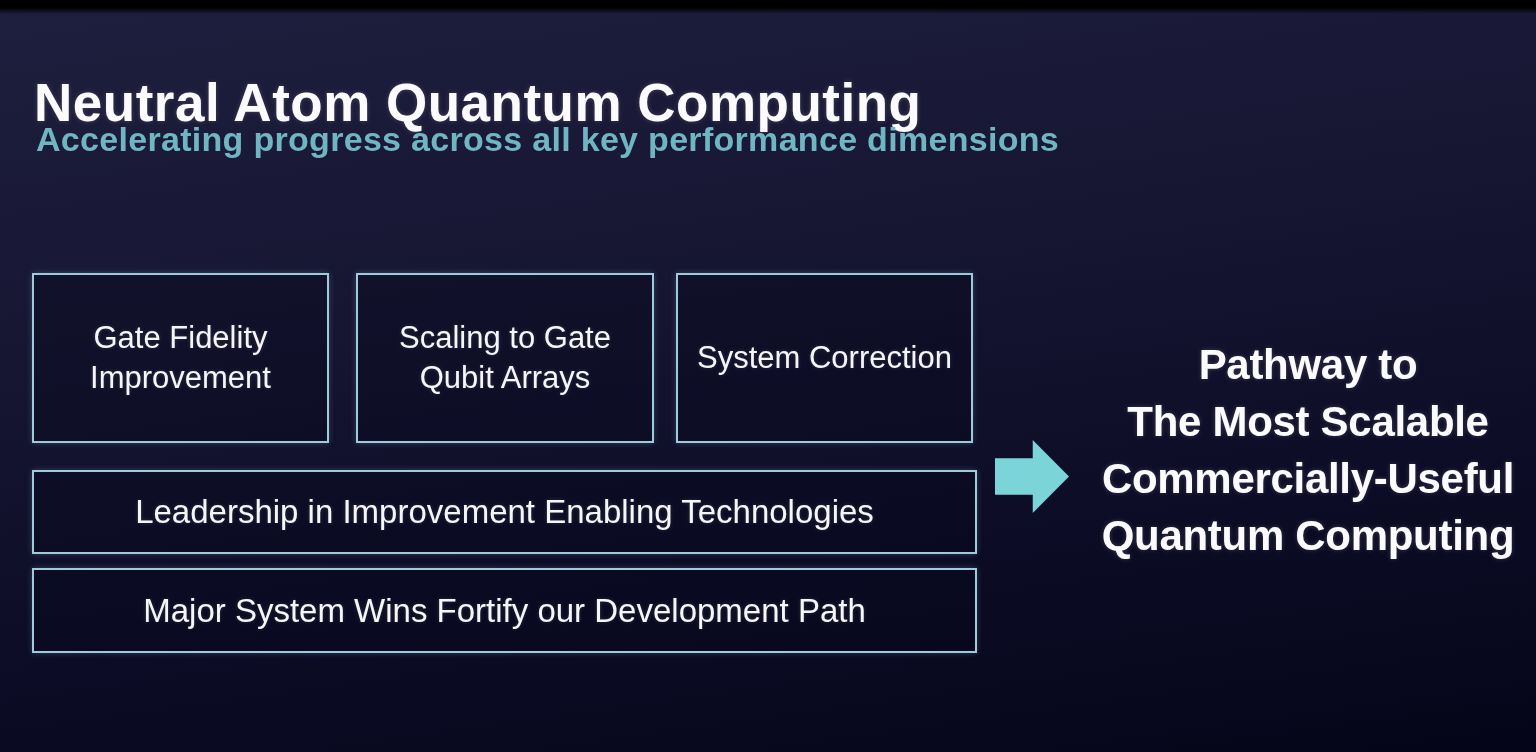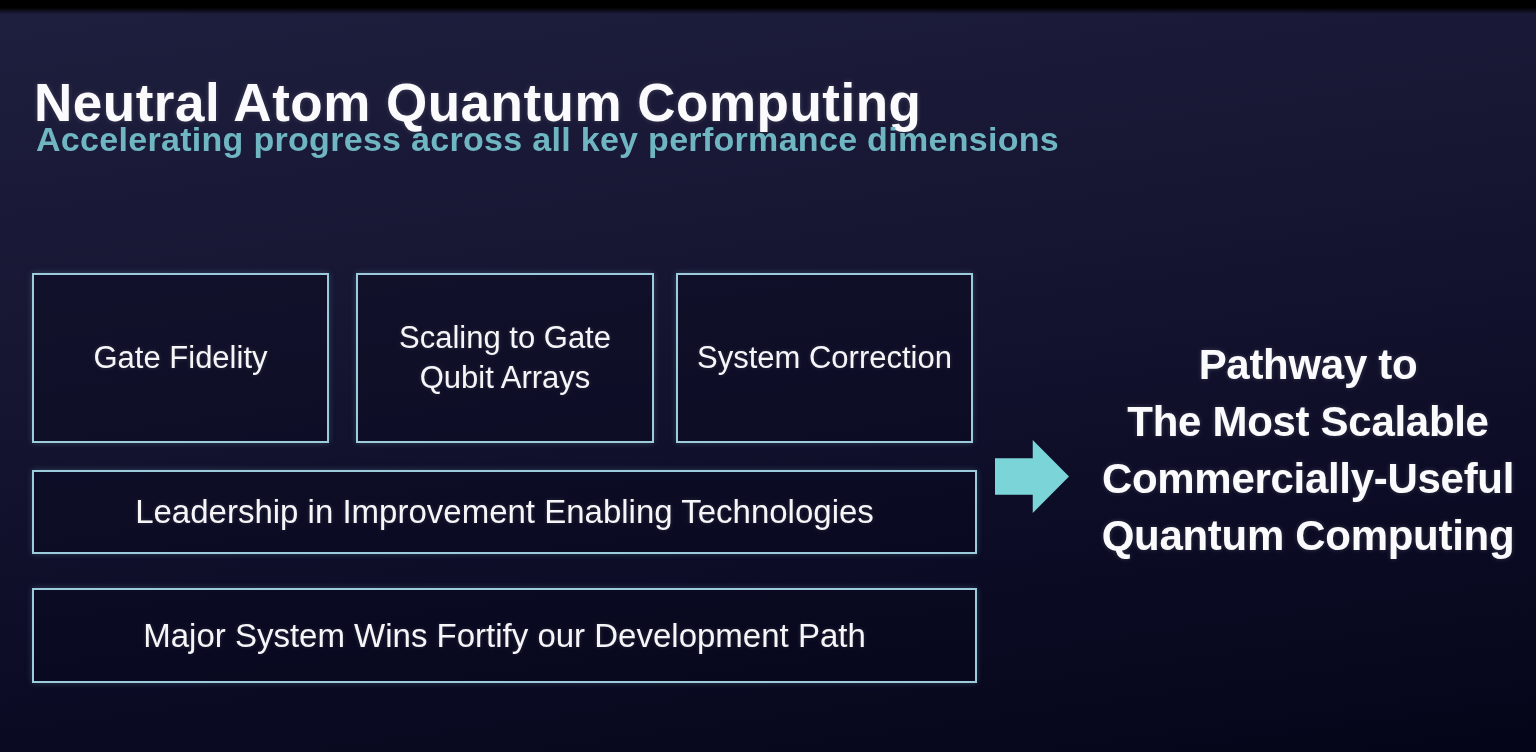--- a/index.html
+++ b/index.html
@@ -65,21 +65,21 @@
   .pillar-1 { left: 32px;  width: 297px; }
   .pillar-2 { left: 356px; width: 298px; }
   .pillar-3 { left: 676px; width: 297px; }
   .bar {
     left: 32px;
     width: 945px;
     font-size: 33px;
     line-height: 40px;
   }
   .bar-1 { top: 470px; height: 84px; }
-  .bar-2 { top: 588px; height: 95px; }
+  .bar-2 { top: 568px; height: 85px; }
   .arrow-right {
     position: absolute;
     left: 995px;
     top: 440px;
     width: 74px;
     height: 73px;
     background: #7bd5d8;
     clip-path: polygon(0% 25%, 51% 25%, 51% 0%, 100% 50%, 51% 100%, 51% 75%, 0% 75%);
   }
   .conclusion {
@@ -104,20 +104,21 @@
 
   <div class="letterbox-top"></div>
 
   <h1 class="title">Neutral Atom Quantum Computing</h1>
 
   <div class="subtitle">Accelerating progress across all key performance dimensions</div>
 
   <div class="box pillar pillar-1">
     <div>
       <span class="line" style="display:block">Gate Fidelity</span>
+      <span class="line" style="display:block">Improvement</span>
     </div>
   </div>
 
   <div class="box pillar pillar-2">
     <div>
       <span class="line" style="display:block">Scaling to Gate</span>
       <span class="line" style="display:block">Qubit Arrays</span>
     </div>
   </div>
 

